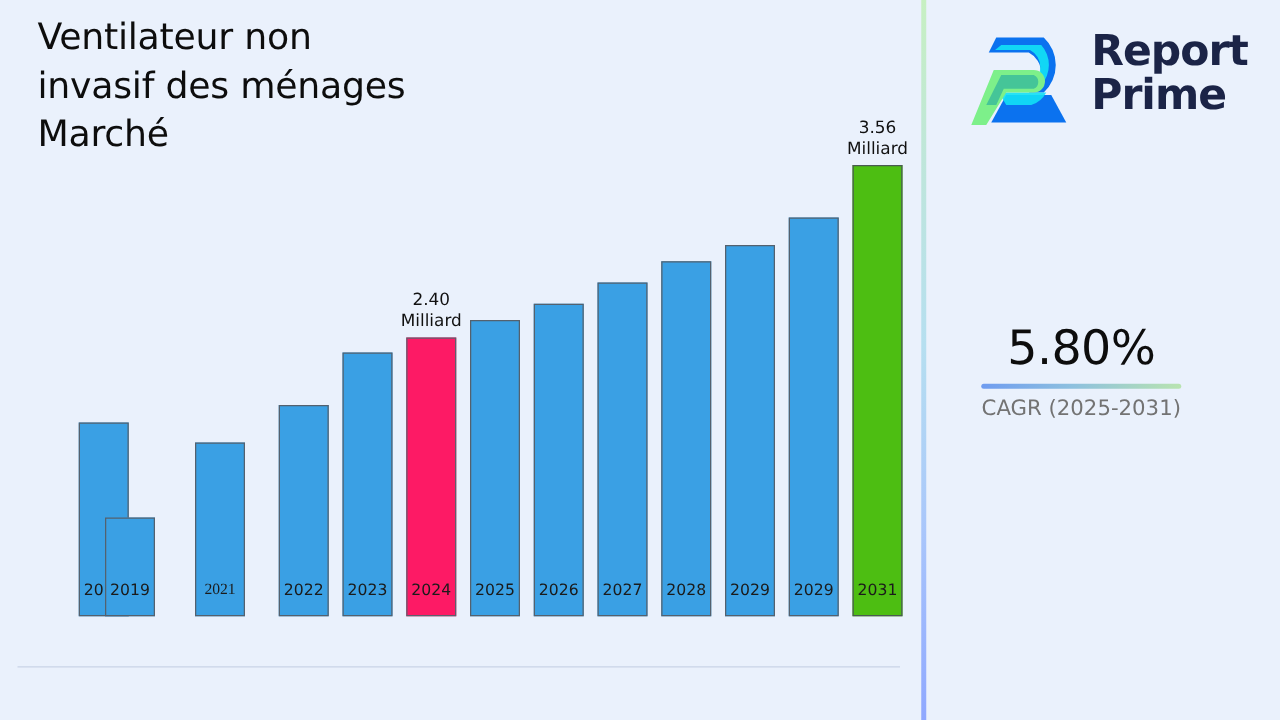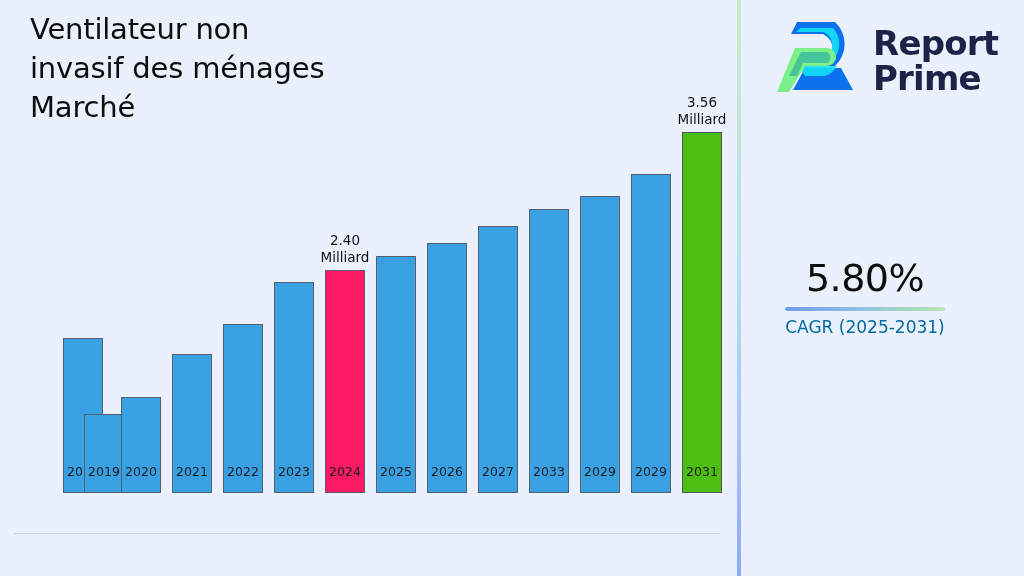--- a/index.html
+++ b/index.html
@@ -118,25 +118,25 @@
     position: absolute;
     left: 741px;
     top: 0;
     width: 283px;
     height: 576px;
   }
 
   #logo {
     position: absolute;
     left: 34px;
-    top: 12px;
+    top: 24px;
     width: 245px;
     height: 84px;
     display: flex;
-    align-items: flex-end;
+    align-items: flex-start;
     gap: 10px;
   }
   #logo-mark {
     width: 88px;
     height: 80px;
     flex: 0 0 auto;
   }
   #logo-text {
     font-size: 34px;
     font-weight: bold;
@@ -161,21 +161,21 @@
   }
   #cagr-rule {
     margin: 6px auto 5px auto;
     width: 160px;
     height: 4px;
     border-radius: 2px;
     background: linear-gradient(to right, #6f9cf0 0%, #8dc0df 45%, #b9e4b0 100%);
   }
   #cagr-caption {
     font-size: 17px;
-    color: #0369a1;
+    color: #737373;
     line-height: 22px;
   }
 </style>
 </head>
 <body>
 
 <div id="root">
 
   <div id="chart-panel">
 
@@ -187,25 +187,21 @@
       <div id="axis-line"></div>
 
     <div class="bar-group" style="left: 19px; margin-left: 44px;">
           <div class="bar" title="2018" style="height: 155px;"></div>
           <div class="tick-label">2018</div>
         </div>
         <div class="bar-group" style="left: 70px; margin-left: 14px;">
           <div class="bar" title="2019" style="height: 79px;"></div>
           <div class="tick-label">2019</div>
         </div>
-        <div class="bar-group" style="left: 121px;">
-          <div class="bar" title="2020" style="height: 96px;"></div>
-          <div class="tick-label">2020</div>
-        </div>
-        <div class="bar-group" style="left: 172px;">
+        <div class="bar-group" style="left: 156px; font-family: Liberation Serif, serif;">
           <div class="bar" title="2021" style="height: 139px;"></div>
           <div class="tick-label">2021</div>
         </div>
         <div class="bar-group" style="left: 223px;">
           <div class="bar" title="2022" style="height: 169px;"></div>
           <div class="tick-label">2022</div>
         </div>
         <div class="bar-group" style="left: 274px;">
           <div class="bar" title="2023" style="height: 211px;"></div>
           <div class="tick-label">2023</div>
@@ -223,21 +219,21 @@
         <div class="bar-group" style="left: 427px;">
           <div class="bar" title="2026" style="height: 250px;"></div>
           <div class="tick-label">2026</div>
         </div>
         <div class="bar-group" style="left: 478px;">
           <div class="bar" title="2027" style="height: 267px;"></div>
           <div class="tick-label">2027</div>
         </div>
         <div class="bar-group" style="left: 529px;">
           <div class="bar" title="2028" style="height: 284px;"></div>
-          <div class="tick-label">2033</div>
+          <div class="tick-label">2028</div>
         </div>
         <div class="bar-group" style="left: 580px;">
           <div class="bar" title="2029" style="height: 297px;"></div>
           <div class="tick-label">2029</div>
         </div>
         <div class="bar-group" style="left: 631px;">
           <div class="bar" title="2030" style="height: 319px;"></div>
           <div class="tick-label">2029</div>
         </div>
         <div class="bar-group" style="left: 682px;">

